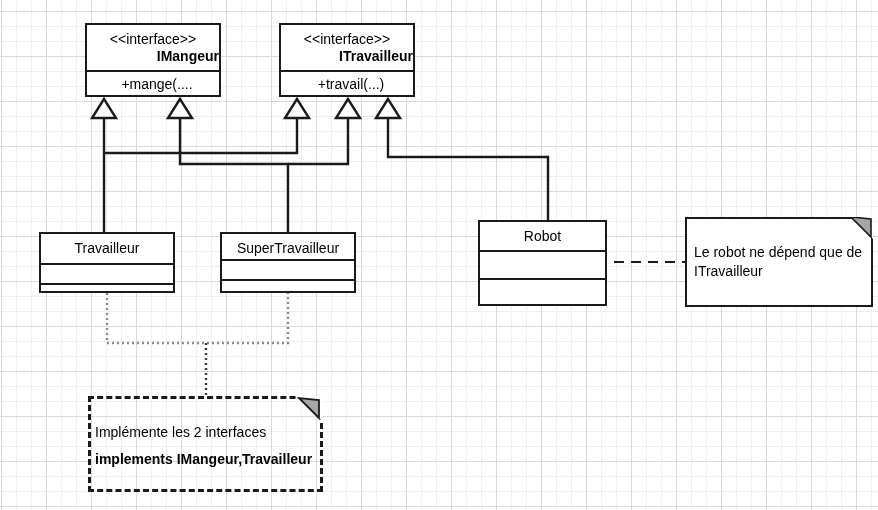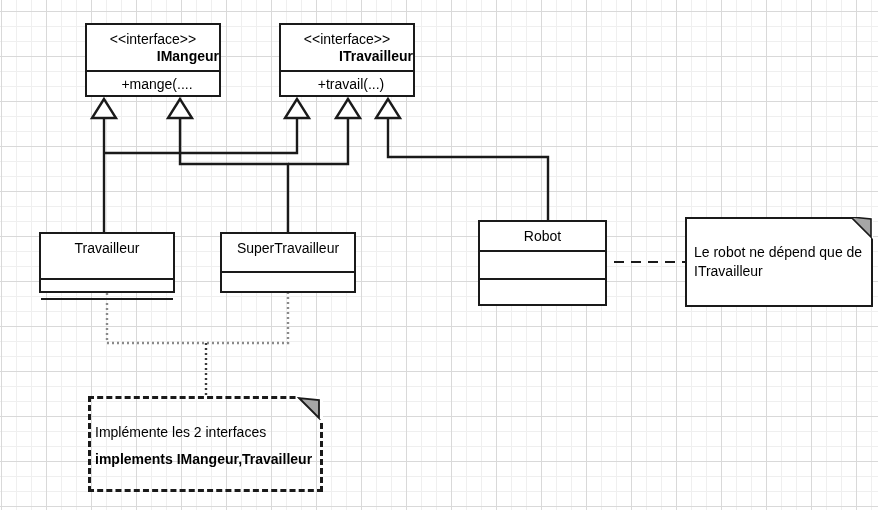--- a/index.html
+++ b/index.html
@@ -150,29 +150,29 @@
 
   <div class="node" style="left:279px; top:23px; width:136px; height:74px;">
     <div class="cell head" style="height:45px;">
       <span class="stereo">&lt;&lt;interface&gt;&gt;</span>
       <span class="iname">ITravailleur</span>
     </div>
     <div class="cell op div-top" style="height:39px;">+travail(...)</div>
   </div>
 
   <div class="node" style="left:39px; top:232px; width:136px; height:61px;">
-    <div class="cell head" style="height:44px;">
+    <div class="cell head" style="height:29px;">
       <span class="cname">Travailleur</span>
     </div>
     <div class="cell div-top" style="height:20px;"></div>
     <div class="cell div-top" style="height:8px;"></div>
   </div>
 
   <div class="node" style="left:220px; top:232px; width:136px; height:61px;">
-    <div class="cell head" style="height:37px;">
+    <div class="cell head" style="height:25px;">
       <span class="cname">SuperTravailleur</span>
     </div>
     <div class="cell div-top" style="height:20px;"></div>
     <div class="cell div-top" style="height:8px;"></div>
   </div>
 
   <div class="node" style="left:478px; top:220px; width:129px; height:86px;">
     <div class="cell head" style="height:28px;">
       <span class="cname">Robot</span>
     </div>

